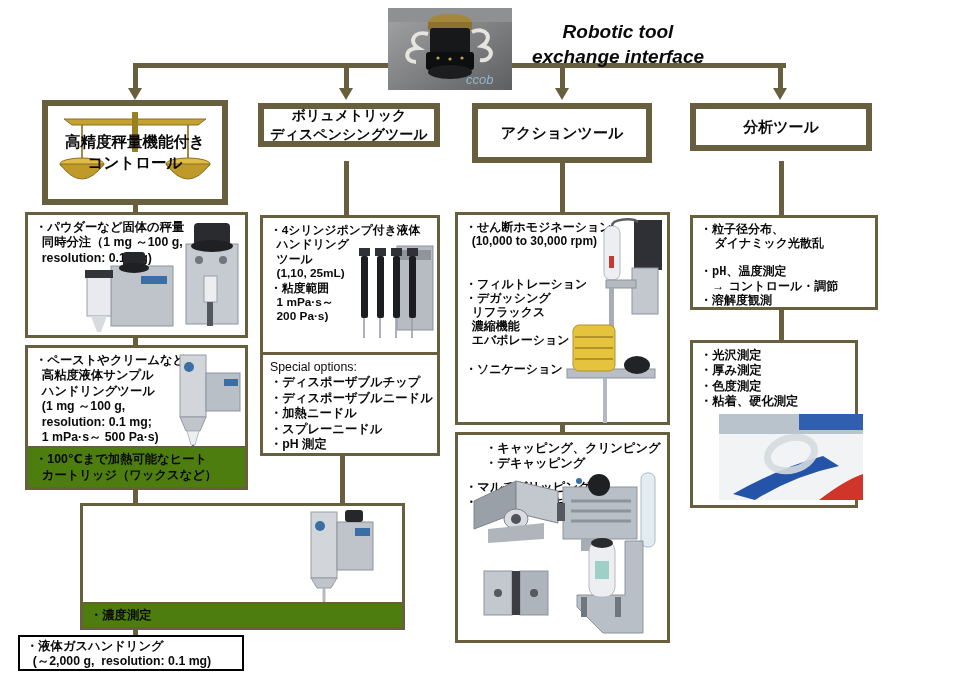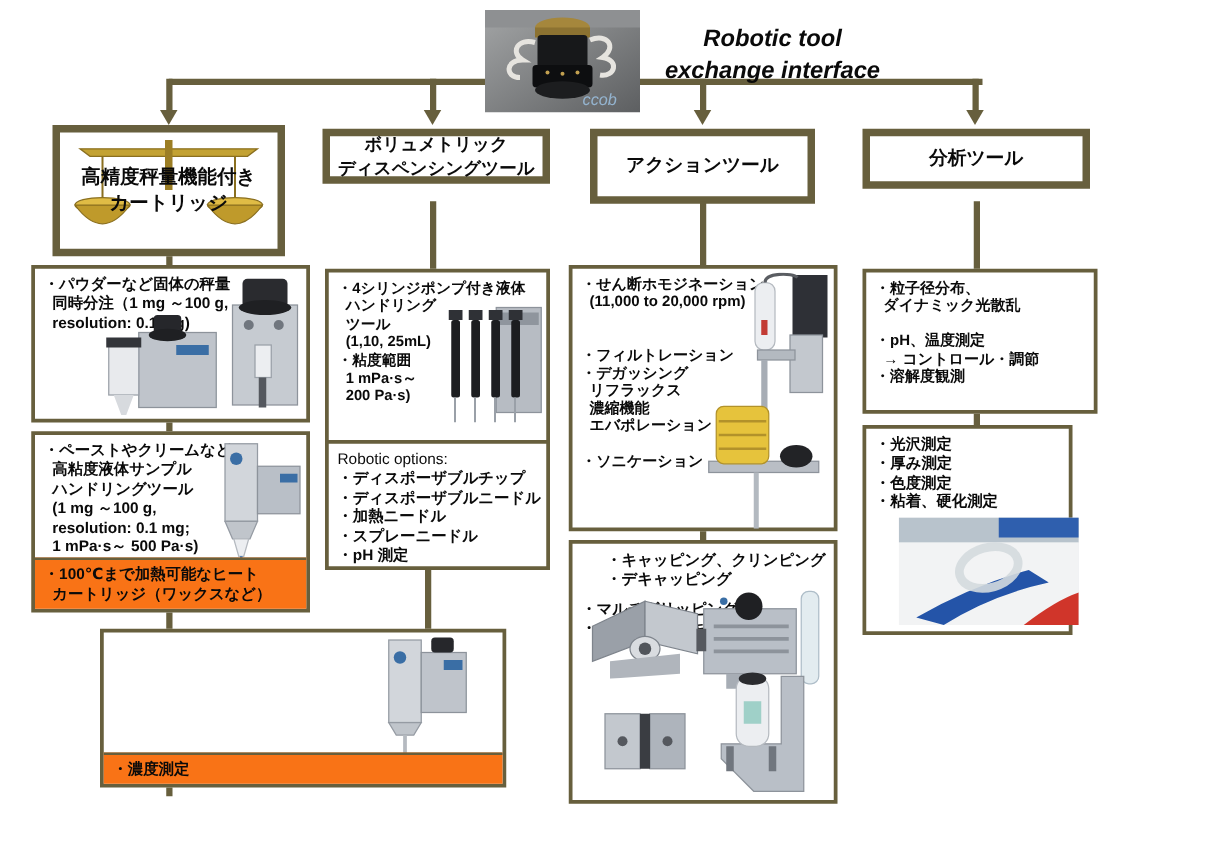--- a/index.html
+++ b/index.html
@@ -10,21 +10,21 @@
   .arrow{position:absolute;width:0;height:0;border-left:7px solid transparent;
     border-right:7px solid transparent;border-top:12px solid var(--accent);}
   .hdr{position:absolute;box-sizing:border-box;border:6px solid var(--accent);background:#fff;
     display:flex;align-items:center;justify-content:center;text-align:center;}
   .hdr .txt{font-size:15px;font-weight:bold;line-height:1.35;}
   .box{position:absolute;box-sizing:border-box;border:3px solid var(--accent);background:#fff;}
   .box.black{border:2.5px solid #000;}
   .txt{white-space:pre;font-weight:bold;font-size:12.3px;line-height:1.26;}
   .pad{padding:5px 7px;}
   .subrow{position:absolute;left:0;right:0;bottom:0;border-top:2.5px solid var(--accent);
-    background:#f97316;padding:4px 7px;}
+    background:#4d7c0f;padding:4px 7px;}
   .photo{position:absolute;line-height:0;}
   .toplabel{position:absolute;left:528px;top:20px;width:180px;text-align:center;
     font-style:italic;font-weight:600;font-size:19px;line-height:1.3;white-space:pre;}
   .hdr1-text{position:relative;z-index:2;}
   .balance-bg{position:absolute;left:0;top:0;width:100%;height:100%;z-index:1;}
 </style>
 </head>
 <body>
 
 <div class="canvas" style="--accent: #675f3d;">
@@ -70,21 +70,21 @@
       <polygon points="16,13 158,13 150,19 24,19" fill="#c3a233" stroke="#8a6f1f"></polygon>
       <rect x="84" y="6" width="6" height="40" fill="#9c7e24"></rect>
       <line x1="34" y1="19" x2="34" y2="58" stroke="#8a6f1f" stroke-width="1.6"></line>
       <line x1="140" y1="19" x2="140" y2="58" stroke="#8a6f1f" stroke-width="1.6"></line>
       <ellipse cx="34" cy="58" rx="22" ry="6" fill="#e0bc45" stroke="#8a6f1f"></ellipse>
       <path d="M12,58 Q34,88 56,58 Z" fill="#bf9a2b" stroke="#8a6f1f"></path>
       <ellipse cx="140" cy="58" rx="22" ry="6" fill="#e0bc45" stroke="#8a6f1f"></ellipse>
       <path d="M118,58 Q140,88 162,58 Z" fill="#bf9a2b" stroke="#8a6f1f"></path>
     </svg>
     <div class="txt hdr1-text" style="font-size:15.5px;text-align:center;">高精度秤量機能付き
-カートリッジ</div>
+コントロール</div>
   </div>
   <div class="hdr" style="left:258px;top:103px;width:182px;height:44px;">
     <div class="txt" style="font-size:14px;text-align:center;">ボリュメトリック
 ディスペンシングツール</div>
   </div>
   <div class="hdr" style="left:472px;top:103px;width:180px;height:60px;">
     <div class="txt" style="text-align:center;">アクションツール</div>
   </div>
   <div class="hdr" style="left:690px;top:103px;width:182px;height:48px;">
     <div class="txt" style="text-align:center;">分析ツール</div>
@@ -164,20 +164,24 @@
         <rect x="40" y="2" width="18" height="12" rx="3" fill="#26272b"></rect>
         <polygon points="6,70 32,70 26,80 12,80" fill="#c0c5cb" stroke="#959ba3"></polygon>
         <line x1="19" y1="80" x2="19" y2="96" stroke="#b5bac0" stroke-width="3"></line>
       </svg>
     </div>
     <div class="subrow">
       <div class="txt">・濃度測定</div>
     </div>
   </div>
 
+  <div class="box black" style="left:18px;top:635px;width:226px;height:36px;">
+    <div class="txt" style="padding:2px 6px;">・液体ガスハンドリング
+  (～2,000 g,  resolution: 0.1 mg)</div>
+  </div>
 
   <div class="box" style="left:260px;top:215px;width:180px;height:157px;">
     <div class="txt pad" style="font-size:11.8px;line-height:1.22;">・4シリンジポンプ付き液体
   ハンドリング
   ツール
   (1,10, 25mL)
 ・粘度範囲
   1 mPa·s～
   200 Pa·s)</div>
     <div class="photo" style="right:2px;top:26px;">
@@ -201,32 +205,32 @@
             <line x1="25" y1="74" x2="25" y2="94"></line>
           <line x1="41" y1="74" x2="41" y2="94"></line>
             <line x1="57" y1="74" x2="57" y2="94"></line>
         </g>
       </svg>
     </div>
   </div>
 
   <div class="box" style="left:260px;top:352px;width:180px;height:104px;">
     <div class="pad">
-      <div class="txt" style="font-weight:normal;">Robotic options:</div>
+      <div class="txt" style="font-weight:normal;">Special options:</div>
       <div class="txt">・ディスポーザブルチップ</div>
       <div class="txt">・ディスポーザブルニードル</div>
       <div class="txt">・加熱ニードル</div>
       <div class="txt">・スプレーニードル</div>
       <div class="txt">・pH 測定</div>
     </div>
   </div>
 
   <div class="box" style="left:455px;top:212px;width:215px;height:213px;">
     <div class="txt pad" style="font-size:12px;line-height:1.18;">・せん断ホモジネーション
-  (11,000 to 20,000 rpm)
+  (10,000 to 30,000 rpm)
 
 
 ・フィルトレーション
 ・デガッシング
   リフラックス
   濃縮機能
   エバポレーション
 
 ・ソニケーション</div>
     <div class="photo" style="right:3px;top:3px;">
@@ -294,21 +298,21 @@
         <polygon points="56,6 74,6 74,98 34,98 8,72 8,60 56,60" fill="#b9bfc7" stroke="#8d939b"></polygon>
         <rect x="20" y="6" width="26" height="56" rx="10" fill="#eceef1" stroke="#b5bac0"></rect>
         <rect x="26" y="26" width="14" height="18" fill="#9fd0c8"></rect>
         <ellipse cx="33" cy="8" rx="11" ry="5" fill="#2a2b2f"></ellipse>
         <rect x="12" y="62" width="6" height="20" fill="#70767e"></rect>
           <rect x="46" y="62" width="6" height="20" fill="#70767e"></rect>
       </svg>
     </div>
   </div>
 
-  <div class="box" style="left:690px;top:215px;width:188px;height:116px;">
+  <div class="box" style="left:690px;top:215px;width:188px;height:95px;font-family:Liberation Mono, monospace;">
     <div class="txt pad" style="font-size:12px;line-height:1.18;">・粒子径分布、
   ダイナミック光散乱
 
 ・pH、温度測定
   → コントロール・調節
 ・溶解度観測</div>
   </div>
 
   <div class="box" style="left:690px;top:340px;width:168px;height:168px;">
     <div class="txt pad">・光沢測定

